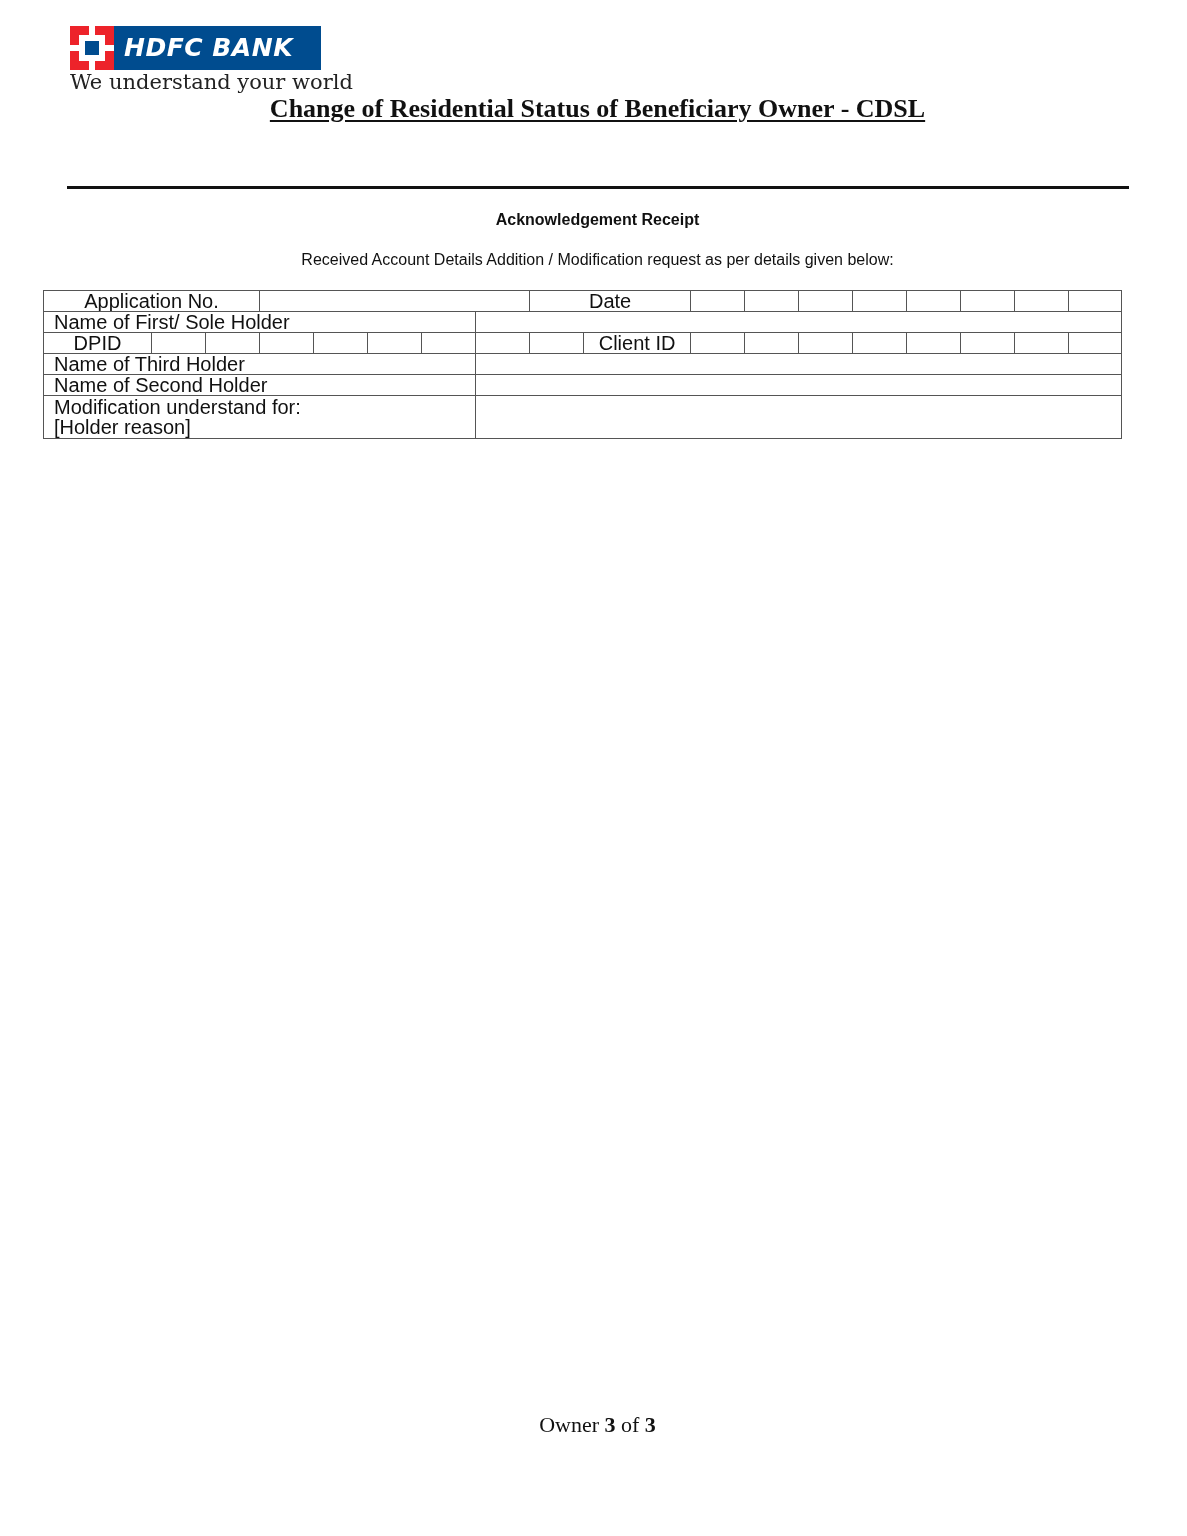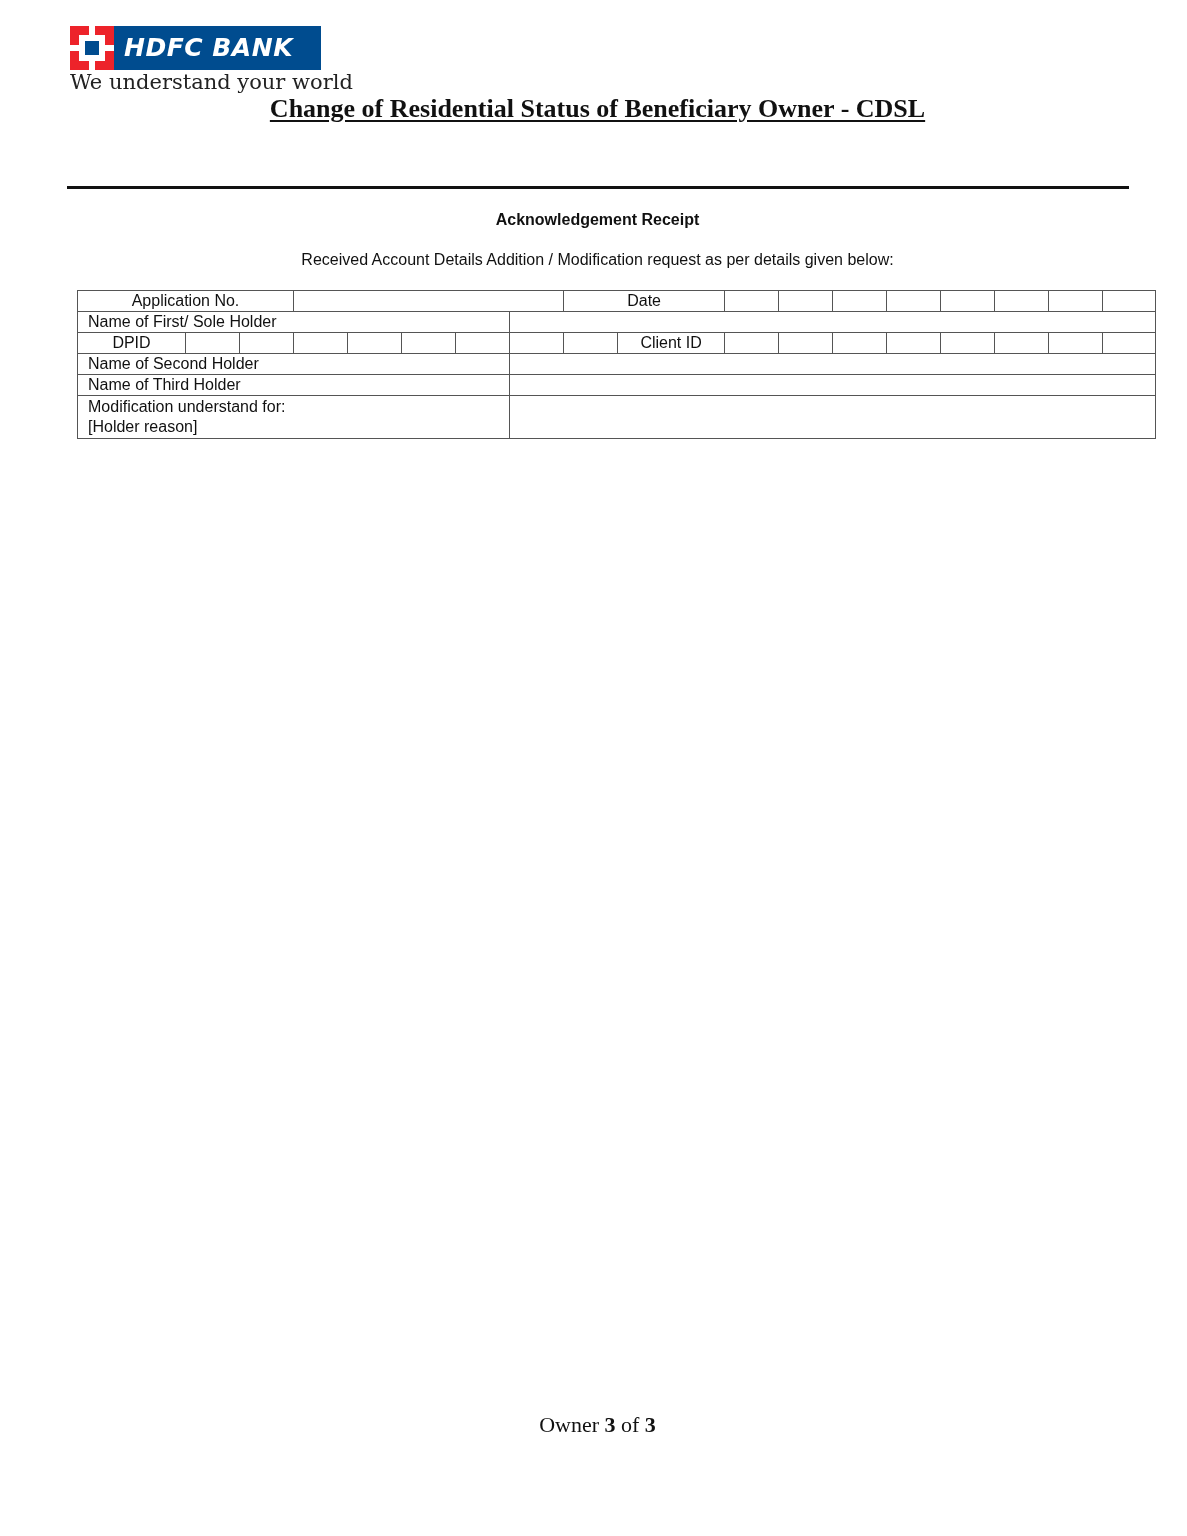--- a/index.html
+++ b/index.html
@@ -14,21 +14,21 @@
   .logo-text { flex: 1; background: #004c8f; color: #fff; font-family: "DejaVu Sans", sans-serif; font-weight: bold; font-size: 25px; line-height: 44px; padding-left: 10px; letter-spacing: 0.5px; }
   .tagline { position: absolute; left: 70px; top: 70px; font-family: "DejaVu Serif", serif; font-size: 21px; color: #222; }
 
   .title { position: absolute; left: 0; width: 1195px; top: 94px; text-align: center; font-family: "Liberation Serif", serif; font-weight: bold; font-size: 26px; text-decoration: underline; text-underline-offset: 3px; }
 
   .rule { position: absolute; left: 67px; top: 186px; width: 1062px; height: 3px; background: #111; }
 
   .ack-title { position: absolute; left: 0; width: 1195px; top: 211px; text-align: center; font-weight: bold; font-size: 16px; }
   .ack-sub { position: absolute; left: 0; width: 1195px; top: 251px; text-align: center; font-size: 16px; }
 
-  table.form { position: absolute; left: 77px; top: 290px; border-collapse: collapse; table-layout: fixed; width: 1078px; font-size: 16px; }
+  table.form { position: absolute; left: 43px; top: 290px; border-collapse: collapse; table-layout: fixed; width: 1078px; font-size: 20px; }
   table.form td { border: 1px solid #555; padding: 0 10px; height: 20px; line-height: 20px; white-space: nowrap; overflow: hidden; }
   table.form td.c { text-align: center; padding: 0; }
   table.form td.e { padding: 0; }
   table.form td.tall { height: 42px; line-height: 20px; vertical-align: middle; }
 
   .page-num { position: absolute; left: 0; width: 1195px; top: 1412px; text-align: center; font-family: "Liberation Serif", serif; font-size: 22px; }
   .page-num b { font-weight: bold; }
 </style>
 </head>
 <body>
@@ -104,25 +104,25 @@
     <td class="e"></td>
     <td class="e"></td>
     <td class="e"></td>
     <td class="e"></td>
     <td class="e"></td>
     <td class="e"></td>
     <td class="e"></td>
     <td class="e"></td>
   </tr>
   <tr>
-    <td colspan="7">Name of Second Holder</td>
+    <td colspan="7">Name of Third Holder</td>
     <td class="e" colspan="11"></td>
   </tr>
   <tr>
-    <td colspan="7">Name of Third Holder</td>
+    <td colspan="7">Name of Second Holder</td>
     <td class="e" colspan="11"></td>
   </tr>
   <tr>
     <td class="tall" colspan="7">
       <div>Modification understand for:</div>
       <div>[Holder reason]</div>
     </td>
     <td class="e tall" colspan="11"></td>
   </tr>
 </tbody>

